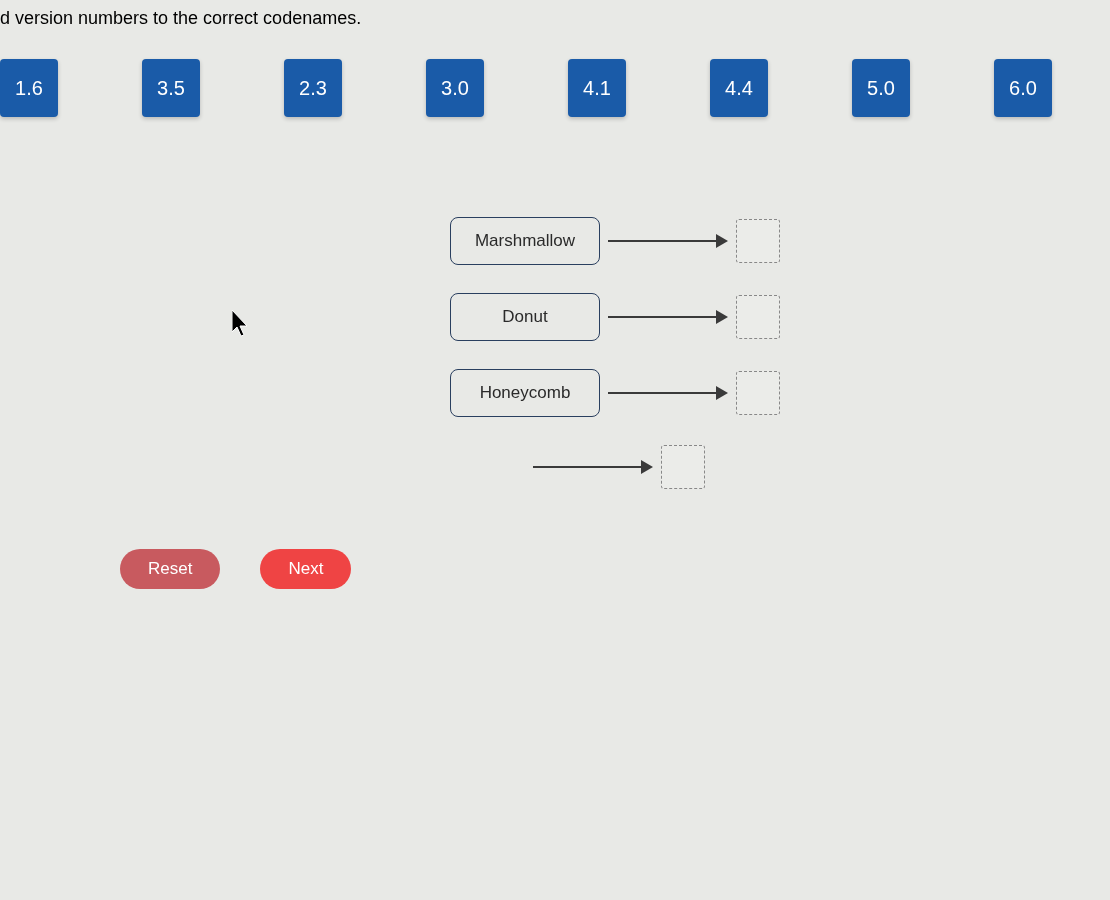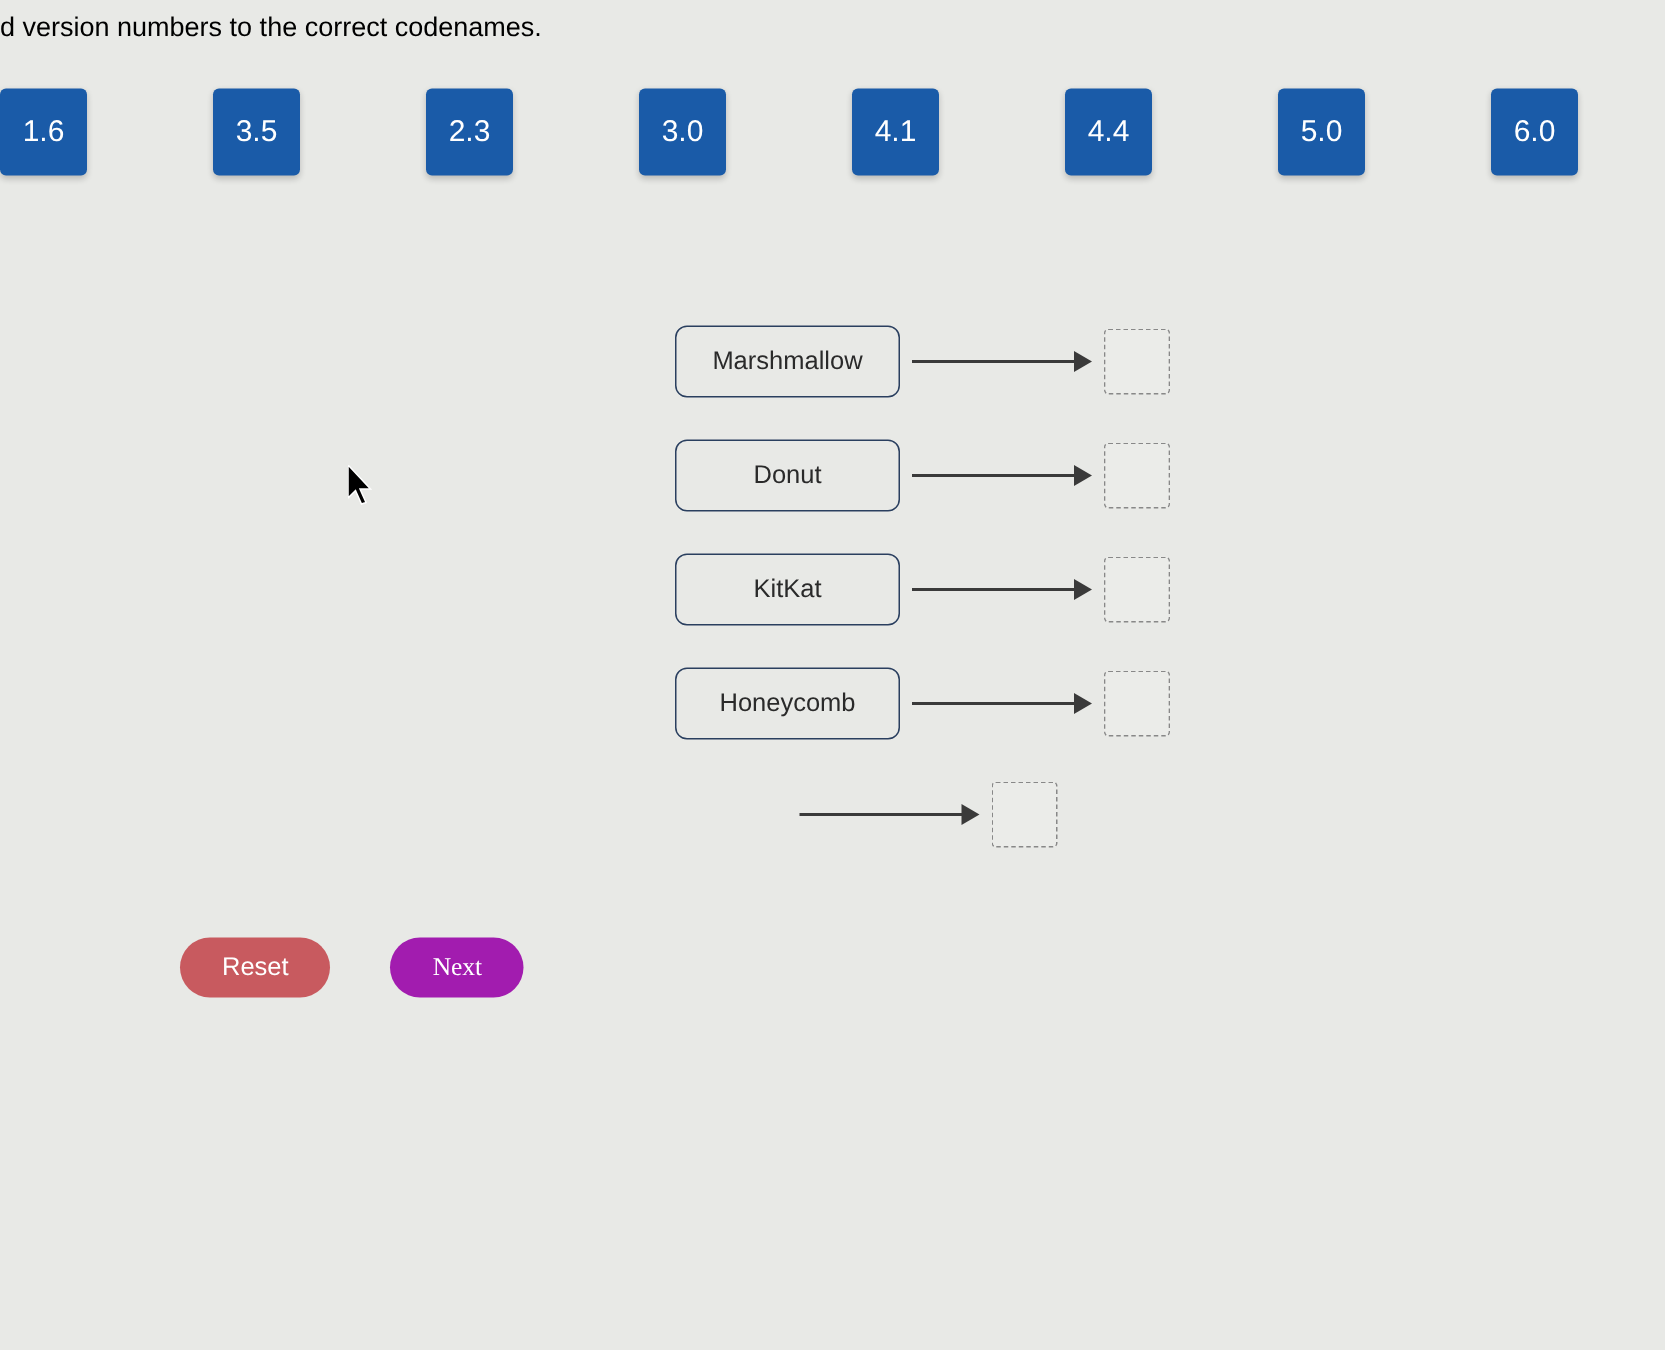--- a/index.html
+++ b/index.html
@@ -102,22 +102,21 @@
       font-size: 17px;
       padding: 10px 28px;
       border-radius: 22px;
       cursor: pointer;
       font-weight: 500;
     }
     .btn-reset {
       background: #c85a5f;
     }
     .btn-next {
-      background: #a21caf;
-      font-family: Liberation Serif, serif;
+      background: #ef4444;
     }
     .cursor {
       position: absolute;
       left: 232px;
       top: 310px;
       pointer-events: none;
     }
   </style>
 </head>
 <body>
@@ -140,25 +139,20 @@
     <div class="codename-box">Marshmallow</div>
     <div class="arrow-line"></div>
     <div class="drop-target"></div>
   </div>
   <div class="match-row">
     <div class="codename-box">Donut</div>
     <div class="arrow-line"></div>
     <div class="drop-target"></div>
   </div>
   <div class="match-row">
-    <div class="codename-box">KitKat</div>
-    <div class="arrow-line"></div>
-    <div class="drop-target"></div>
-  </div>
-  <div class="match-row">
     <div class="codename-box">Honeycomb</div>
     <div class="arrow-line"></div>
     <div class="drop-target"></div>
   </div>
   <div class="match-row">
     <div class="arrow-line"></div>
     <div class="drop-target"></div>
   </div>
 </div>
 

